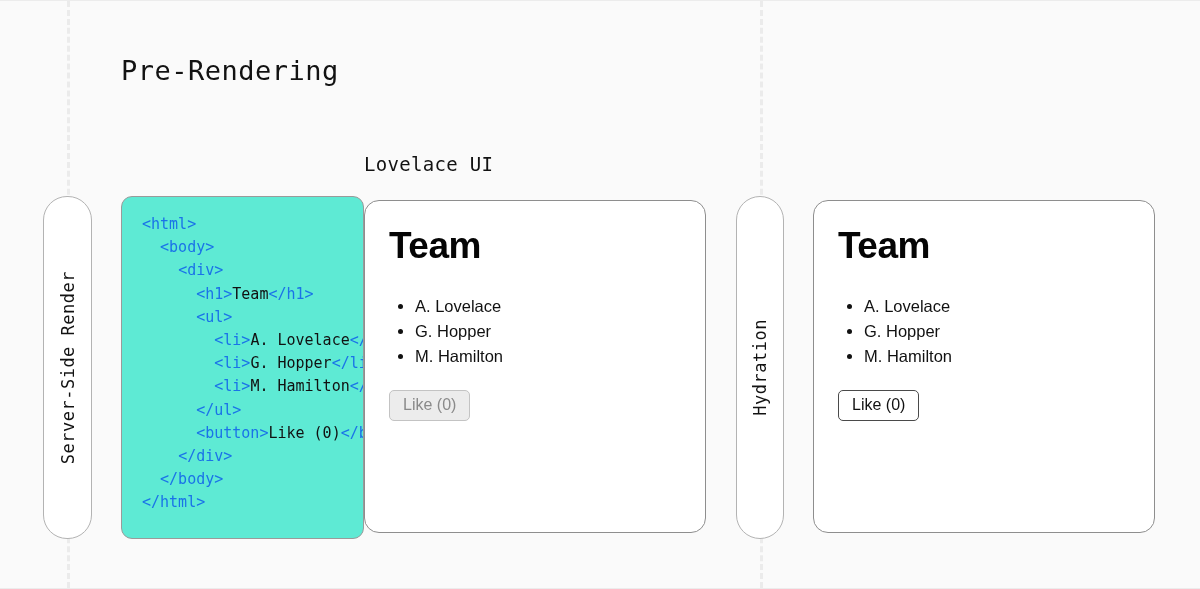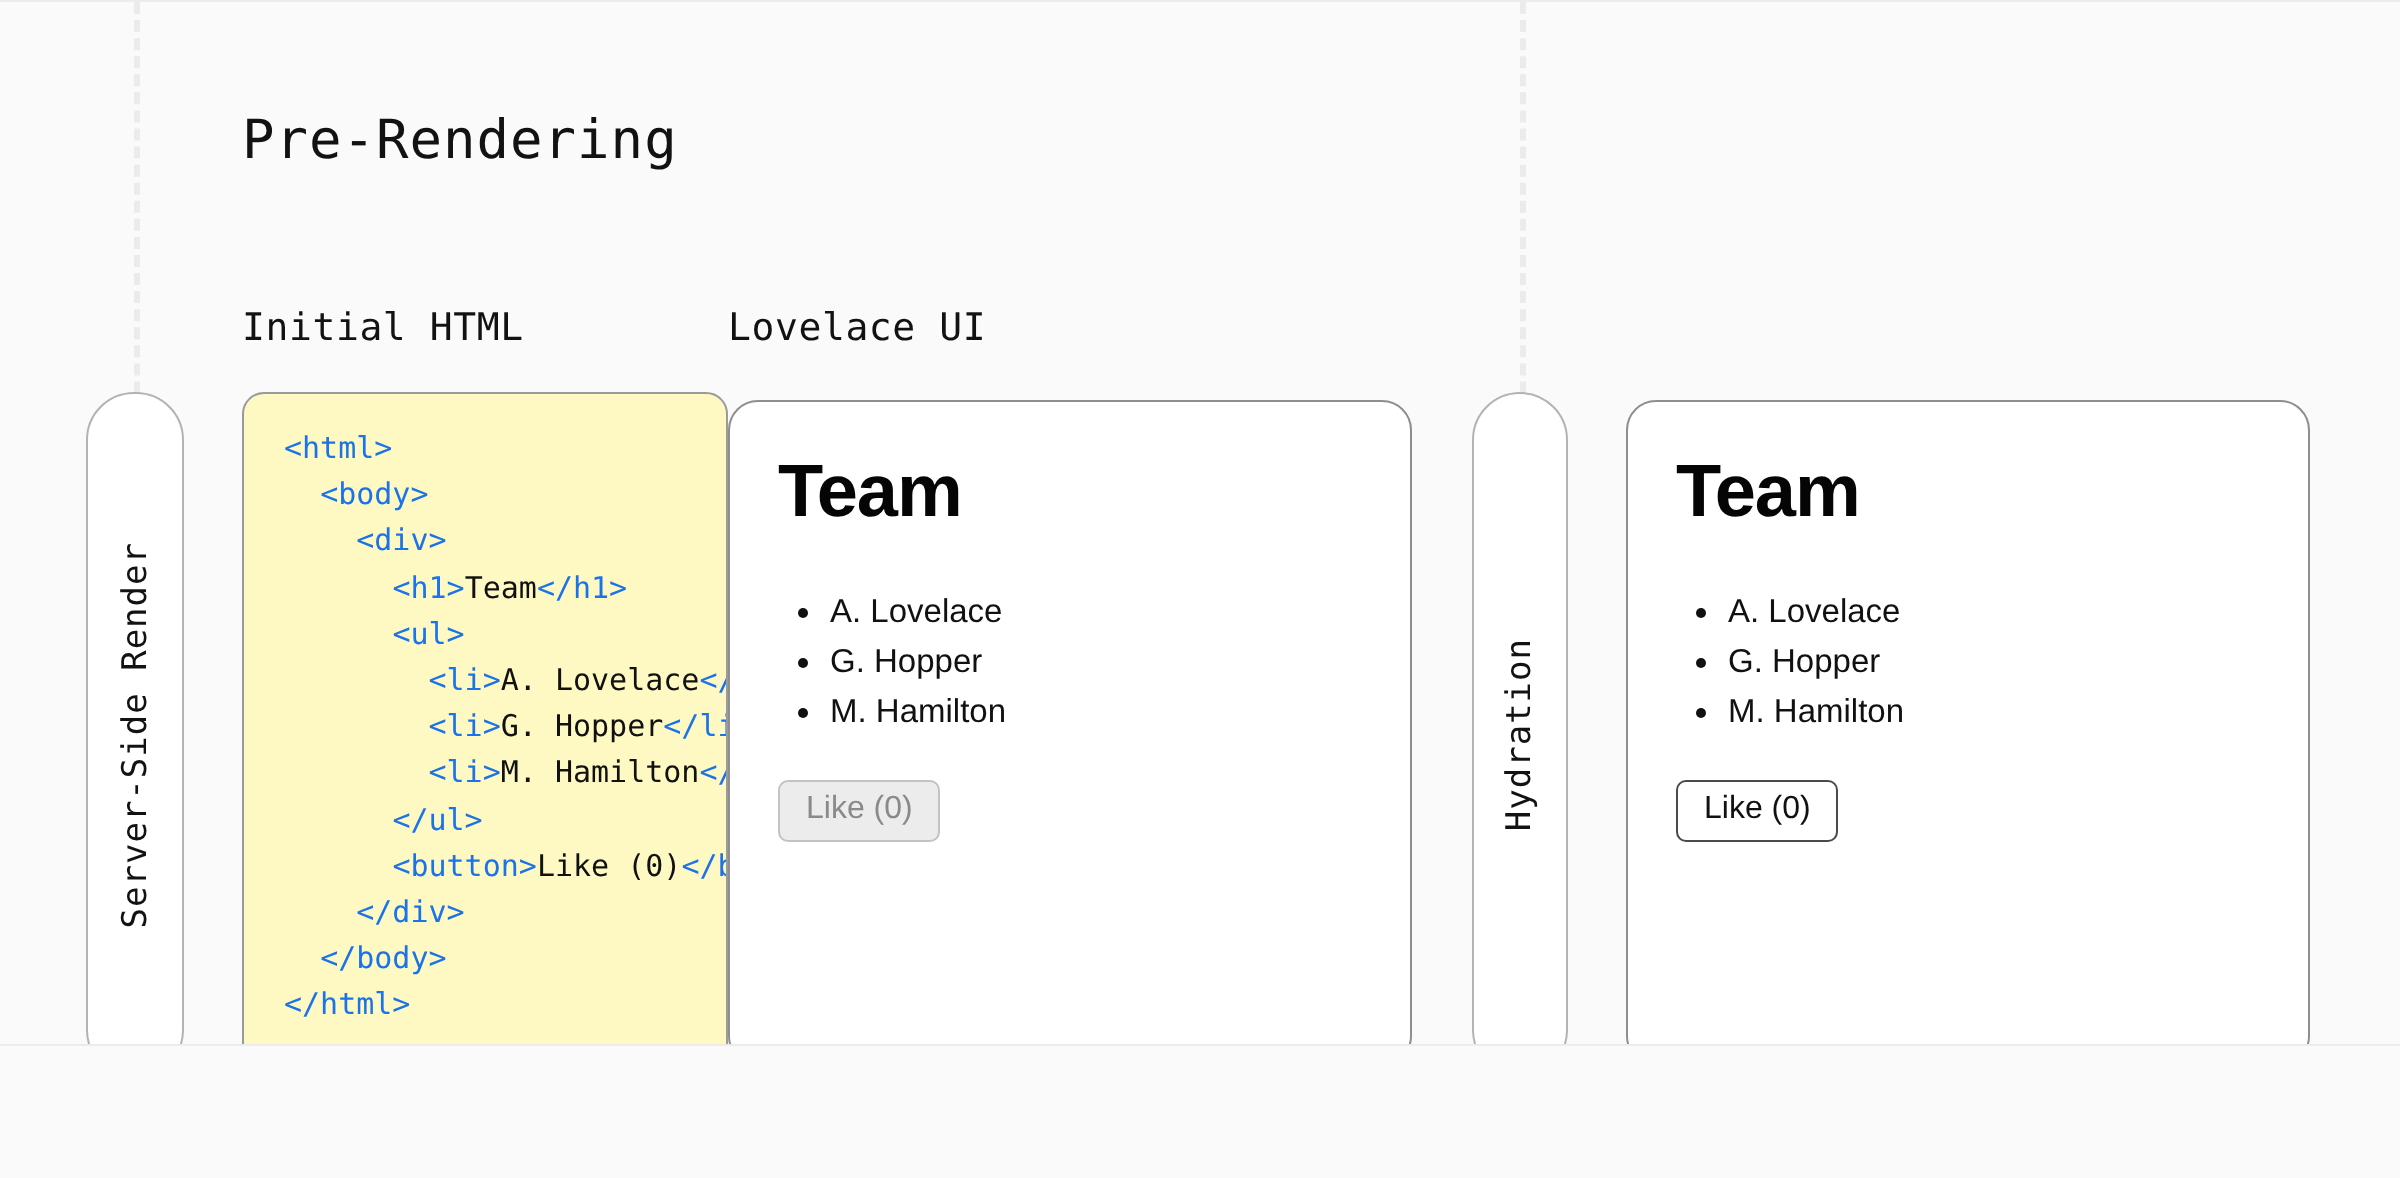--- a/index.html
+++ b/index.html
@@ -11,21 +11,21 @@
     height: 589px;
     background: #fafafa;
     font-family: "Liberation Sans", sans-serif;
     overflow: hidden;
     position: relative;
   }
   .stage {
     position: absolute;
     left: 0; top: 0;
     width: 1200px;
-    height: 523px;
+    height: 589px;
     background: #fafafa;
     border-top: 1px solid #ececec;
     border-bottom: 1px solid #ececec;
     box-sizing: border-box;
     overflow: hidden;
   }
   
   .guide {
     position: absolute;
     top: 0;
@@ -86,21 +86,21 @@
   .pill-ssr       { left: 43px;  top: 195px; width: 49px;  height: 343px; }
   .pill-hydration { left: 736px; top: 195px; width: 48px;  height: 343px; }
 
   
   .code-panel {
     position: absolute;
     left: 121px;
     top: 195px;
     width: 243px;
     height: 343px;
-    background: #fef9c3;
+    background: #5eead4;
     border: 1px solid #9a9a9a;
     border-radius: 11px;
     box-sizing: border-box;
     overflow: hidden;
   }
   .code-body {
     position: absolute;
     left: 20px;
     top: 16px;
     font-family: "DejaVu Sans Mono", "Liberation Mono", monospace;
@@ -170,21 +170,20 @@
 </head>
 <body>
 
 <div class="stage">
 
   <div class="guide guide-left"></div>
   <div class="guide guide-right"></div>
 
   <div class="page-title">Pre-Rendering</div>
 
-  <div class="col-caption cap-initial-html">Initial HTML</div>
   <div class="col-caption cap-initial-ui">Lovelace UI</div>
 
   <div class="phase-pill pill-ssr">
     <span class="phase-label">Server-Side Render</span>
   </div>
 
   <div class="phase-pill pill-hydration">
     <span class="phase-label">Hydration</span>
   </div>
 

